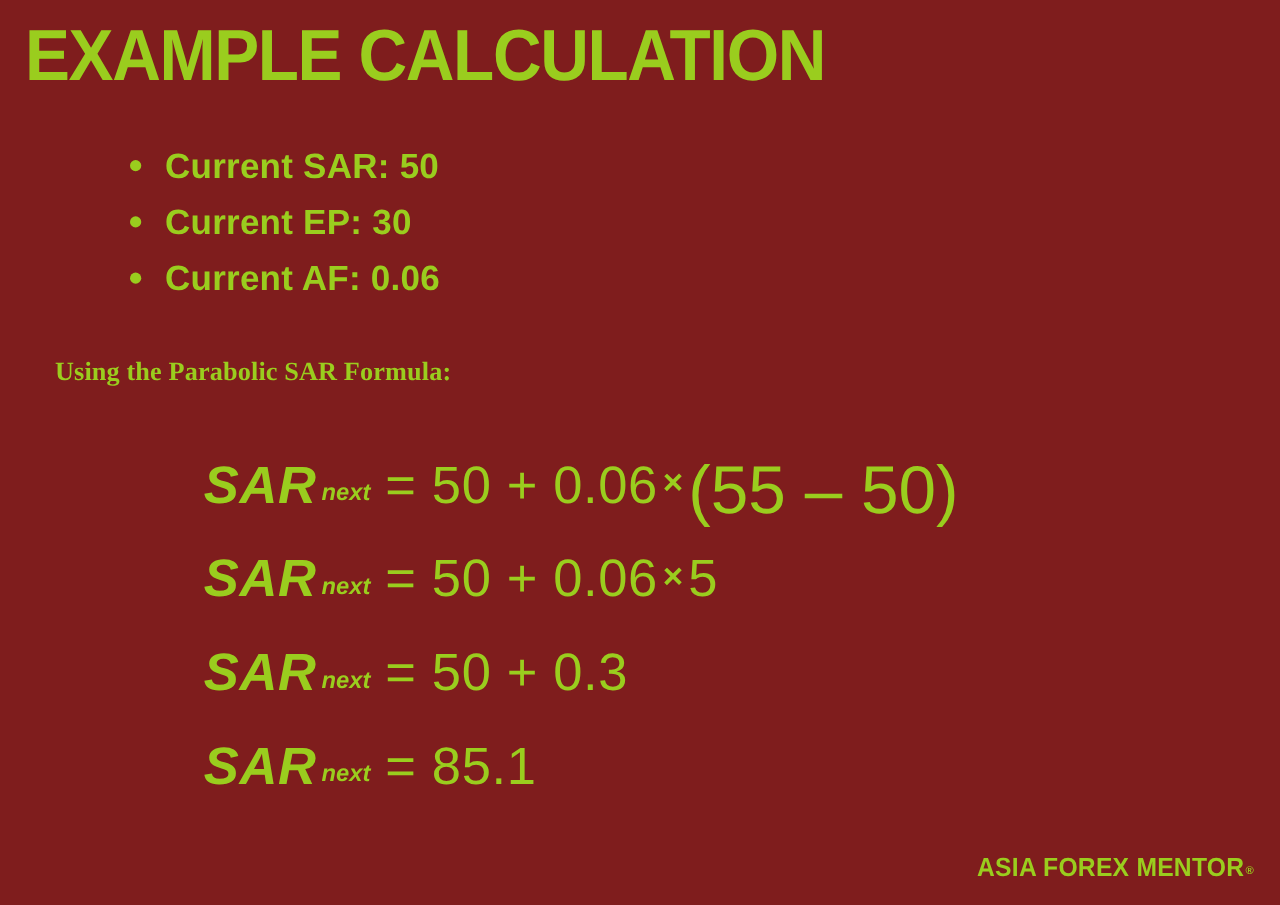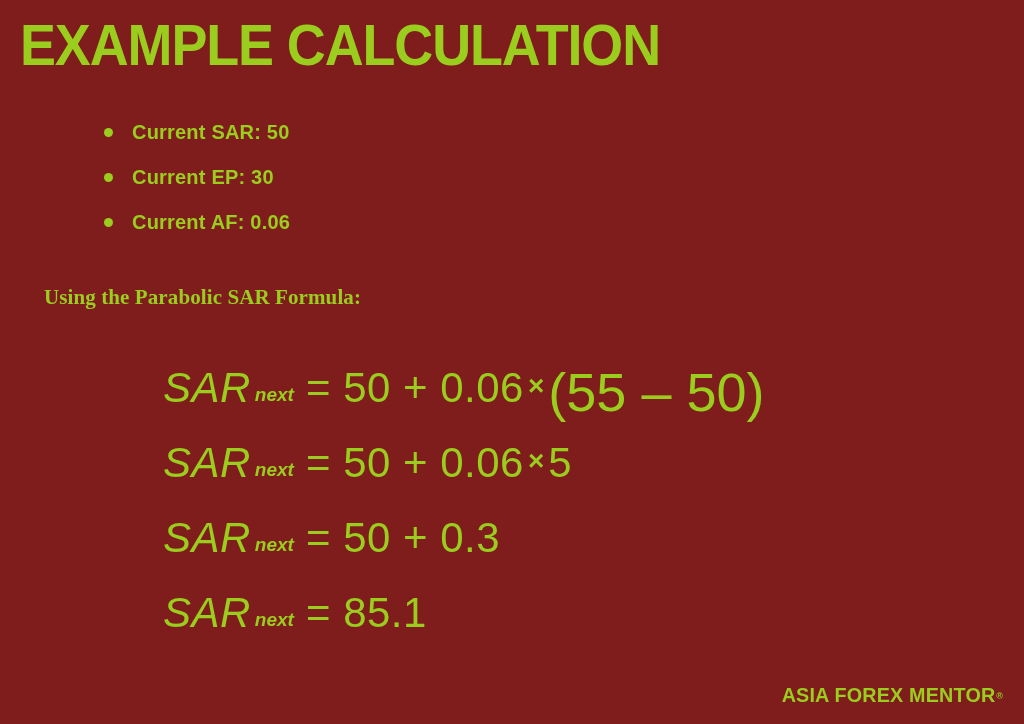--- a/index.html
+++ b/index.html
@@ -57,21 +57,21 @@
     width: 9px;
     height: 9px;
     border-radius: 50%;
     background: #9ACD1E;
     margin-right: 19px;
     flex: 0 0 auto;
   }
   .bullet-text {
     font-family: "Liberation Sans", sans-serif;
     font-weight: bold;
-    font-size: 20px;
+    font-size: 28px;
     color: #9ACD1E;
     letter-spacing: 0.2px;
   }
 
   
   .intro {
     position: absolute;
     left: 44px;
     top: 285px;
     font-family: Liberation Serif, serif;
@@ -90,21 +90,21 @@
   }
   .formula-row {
     height: 75px;
     display: flex;
     align-items: center;
     white-space: nowrap;
     color: #9ACD1E;
   }
   .sar-term {
     font-family: "Liberation Sans", sans-serif;
-    font-weight: normal;
+    font-weight: bold;
     font-style: italic;
     font-size: 42px;
     letter-spacing: 0.5px;
   }
   .sub {
     font-family: "Liberation Sans", sans-serif;
     font-weight: bold;
     font-style: italic;
     font-size: 19px;
     vertical-align: baseline;

